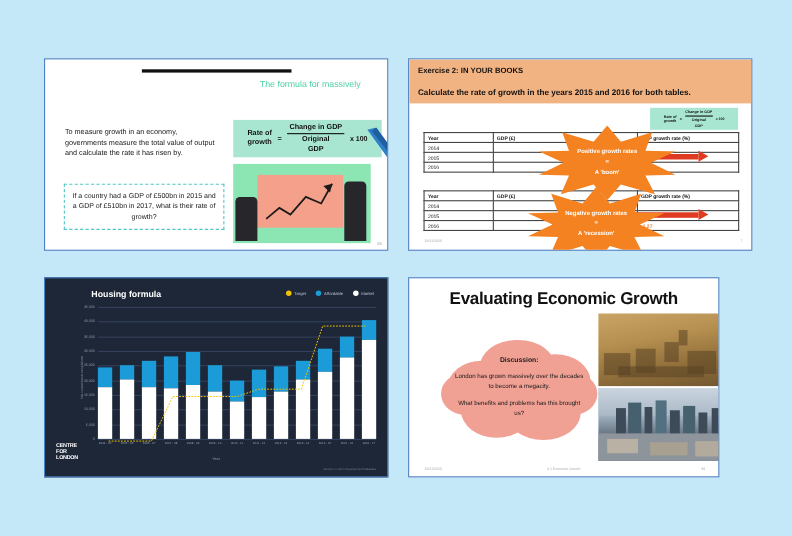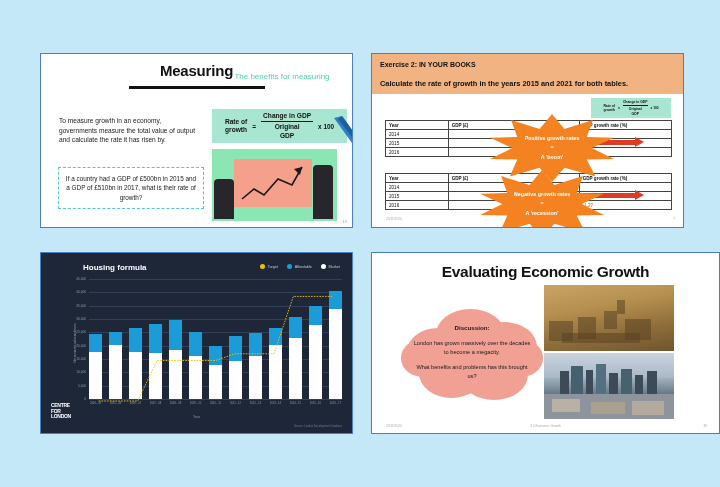--- a/index.html
+++ b/index.html
@@ -151,21 +151,21 @@
   .targetline{position:absolute;left:0;right:0;top:0;bottom:0;pointer-events:none;}
   .ylabel{
     position:absolute;left:14px;top:50%;transform:translateY(-50%) rotate(-90deg);
     font-size:3px;color:#8e9bb0;white-space:nowrap;
   }
   .xlabel{position:absolute;left:0;right:0;bottom:14px;text-align:center;font-size:3.4px;color:#8e9bb0;}
   .cfl{position:absolute;left:10px;bottom:14px;font-size:5px;font-weight:bold;color:#fff;line-height:1.05;letter-spacing:-.3px;}
   .source{position:absolute;right:10px;bottom:5px;font-size:2.7px;color:#6d7a90;}
 
   
-  #slide4{left:371px;top:252px;width:349px;height:182px;}
+  #slide4{left:371px;top:252px;width:283px;height:182px;}
   .s4-title{
     text-align:center;font-weight:bold;font-size:15.5px;color:#111;
     margin-top:10px;letter-spacing:-.3px;
   }
   .cloud{
     position:absolute;left:26px;top:48px;width:148px;height:105px;
   }
   .cb{position:absolute;background:#f1a094;border-radius:50%;}
   .cloud-text{
     position:absolute;left:14px;top:16px;width:120px;height:76px;
@@ -186,30 +186,29 @@
   .s4-footC{position:absolute;left:50%;transform:translateX(-50%);bottom:5px;font-size:3.2px;color:#aaa;}
   .s4-footR{position:absolute;right:12px;bottom:5px;font-size:3.2px;color:#aaa;}
 </style>
 </head>
 <body>
 
 <div class="grid">
 
   <div class="slide" id="slide1">
     <div class="s1-title">
-      <div>Measuring</div>
     </div>
     <div class="s1-rule"></div>
 
     <div class="s1-body">To measure growth in an economy, governments measure the total value of output and calculate the rate it has risen by.</div>
 
     <div class="s1-qbox">If a country had a GDP of £500bn in 2015 and a GDP of £510bn in 2017, what is their rate of growth?</div>
 
     <div class="s1-sub">
-      <div>The benefits for measuring</div>
+      <div>The formula for massively</div>
     </div>
 
     <div class="s1-formula">
       <div class="f-lhs">
         <div>Rate of</div>
         <div>growth</div>
       </div>
       <div class="f-eq">=</div>
       <div class="f-frac">
         <div class="num">Change in GDP</div>
@@ -235,21 +234,21 @@
       </div>
       <div class="s1-hand-l"></div>
       <div class="s1-hand-r"></div>
     </div>
     <div class="s1-pagenum">15</div>
   </div>
 
   <div class="slide" id="slide2">
     <div class="s2-banner"></div>
     <div class="s2-b1">Exercise 2: IN YOUR BOOKS</div>
-    <div class="s2-b2">Calculate the rate of growth in the years 2015 and 2021 for both tables.</div>
+    <div class="s2-b2">Calculate the rate of growth in the years 2015 and 2016 for both tables.</div>
 
     <div class="s2-formula">
       <div class="f-lhs">
         <div>Rate of</div>
         <div>growth</div>
       </div>
       <div class="f-eq">=</div>
       <div class="f-frac">
         <div>Change in GDP</div>
         <div class="bar"></div>

